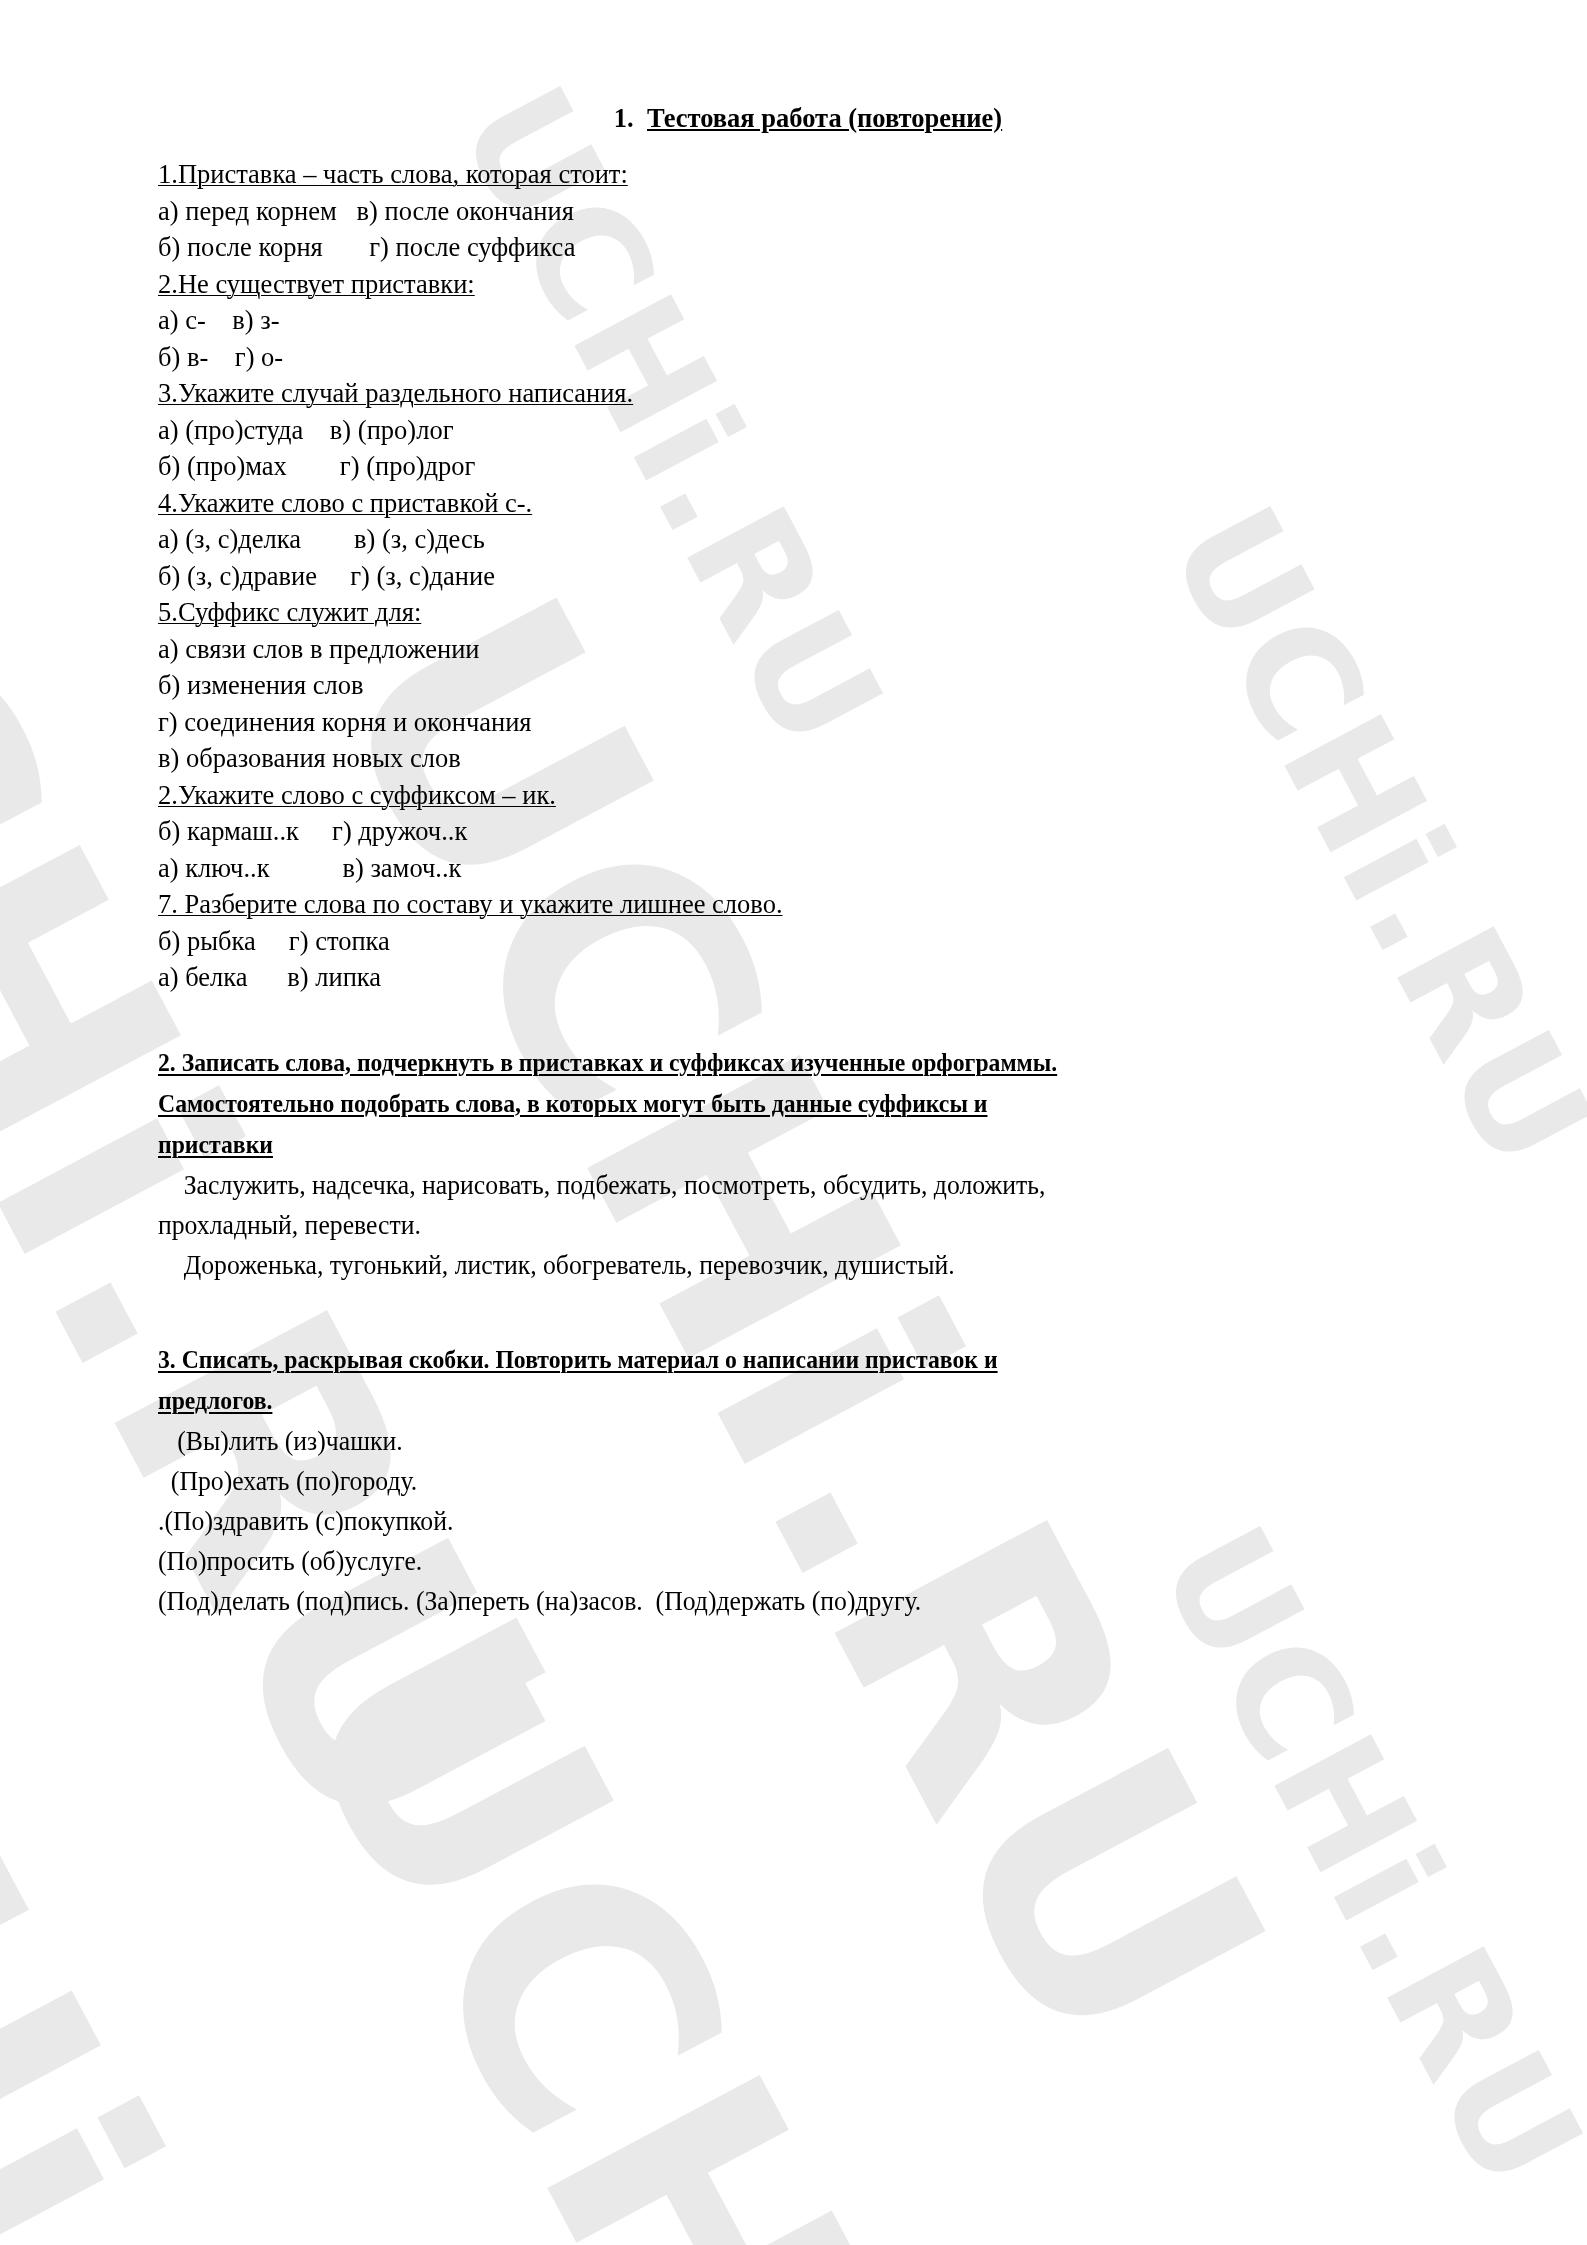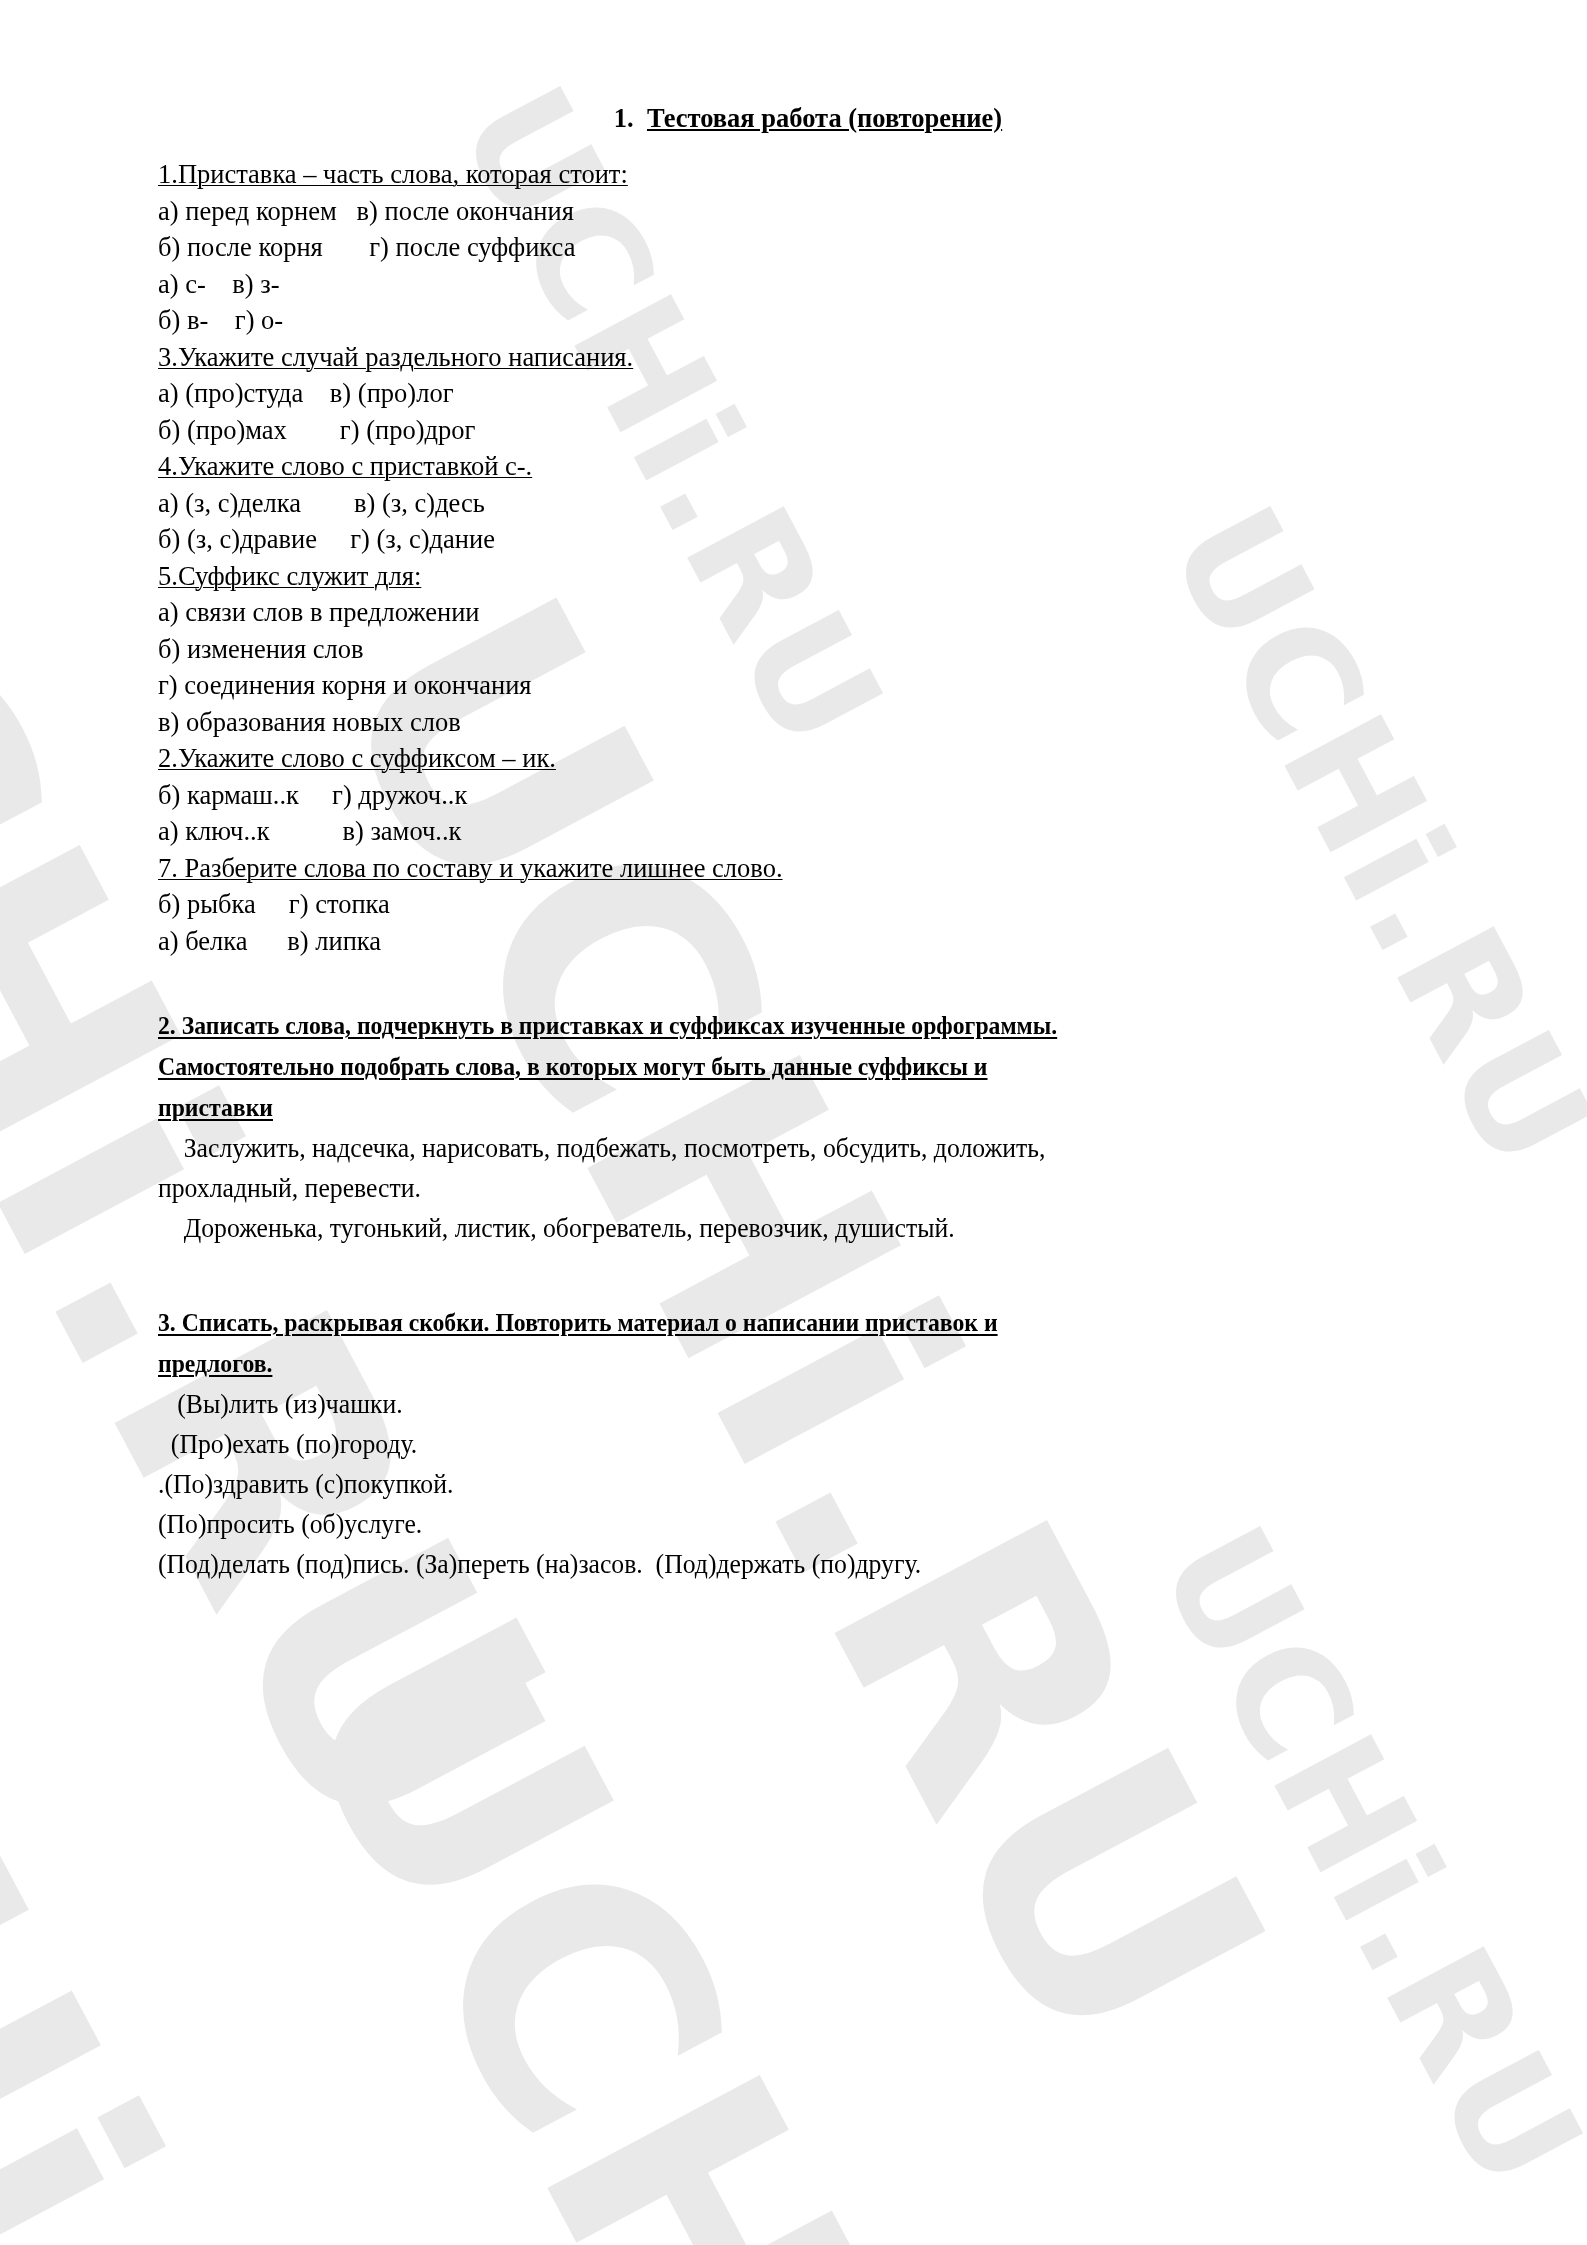--- a/index.html
+++ b/index.html
@@ -114,20 +114,21 @@
 
 <div id="page">
   <div class="doc">
 
     <div class="top-heading"><span class="num">1</span><span class="num">.</span>&nbsp;&nbsp;<span class="ttl">Тестовая работа (повторение)</span></div>
 
     <div class="line q-prompt">1.Приставка – часть слова, которая стоит:</div>
     <div class="line">а) перед корнем   в) после окончания</div>
     <div class="line">б) после корня       г) после суффикса</div>
 
+    <div class="line q-prompt">2.Не существует приставки:</div>
     <div class="line">а) с-    в) з-</div>
     <div class="line">б) в-    г) о-</div>
 
     <div class="line q-prompt">3.Укажите случай раздельного написания.</div>
     <div class="line">а) (про)студа    в) (про)лог</div>
     <div class="line">б) (про)мах        г) (про)дрог</div>
 
     <div class="line q-prompt">4.Укажите слово с приставкой с-.</div>
     <div class="line">а) (з, с)делка        в) (з, с)десь</div>
     <div class="line">б) (з, с)дравие     г) (з, с)дание</div>

